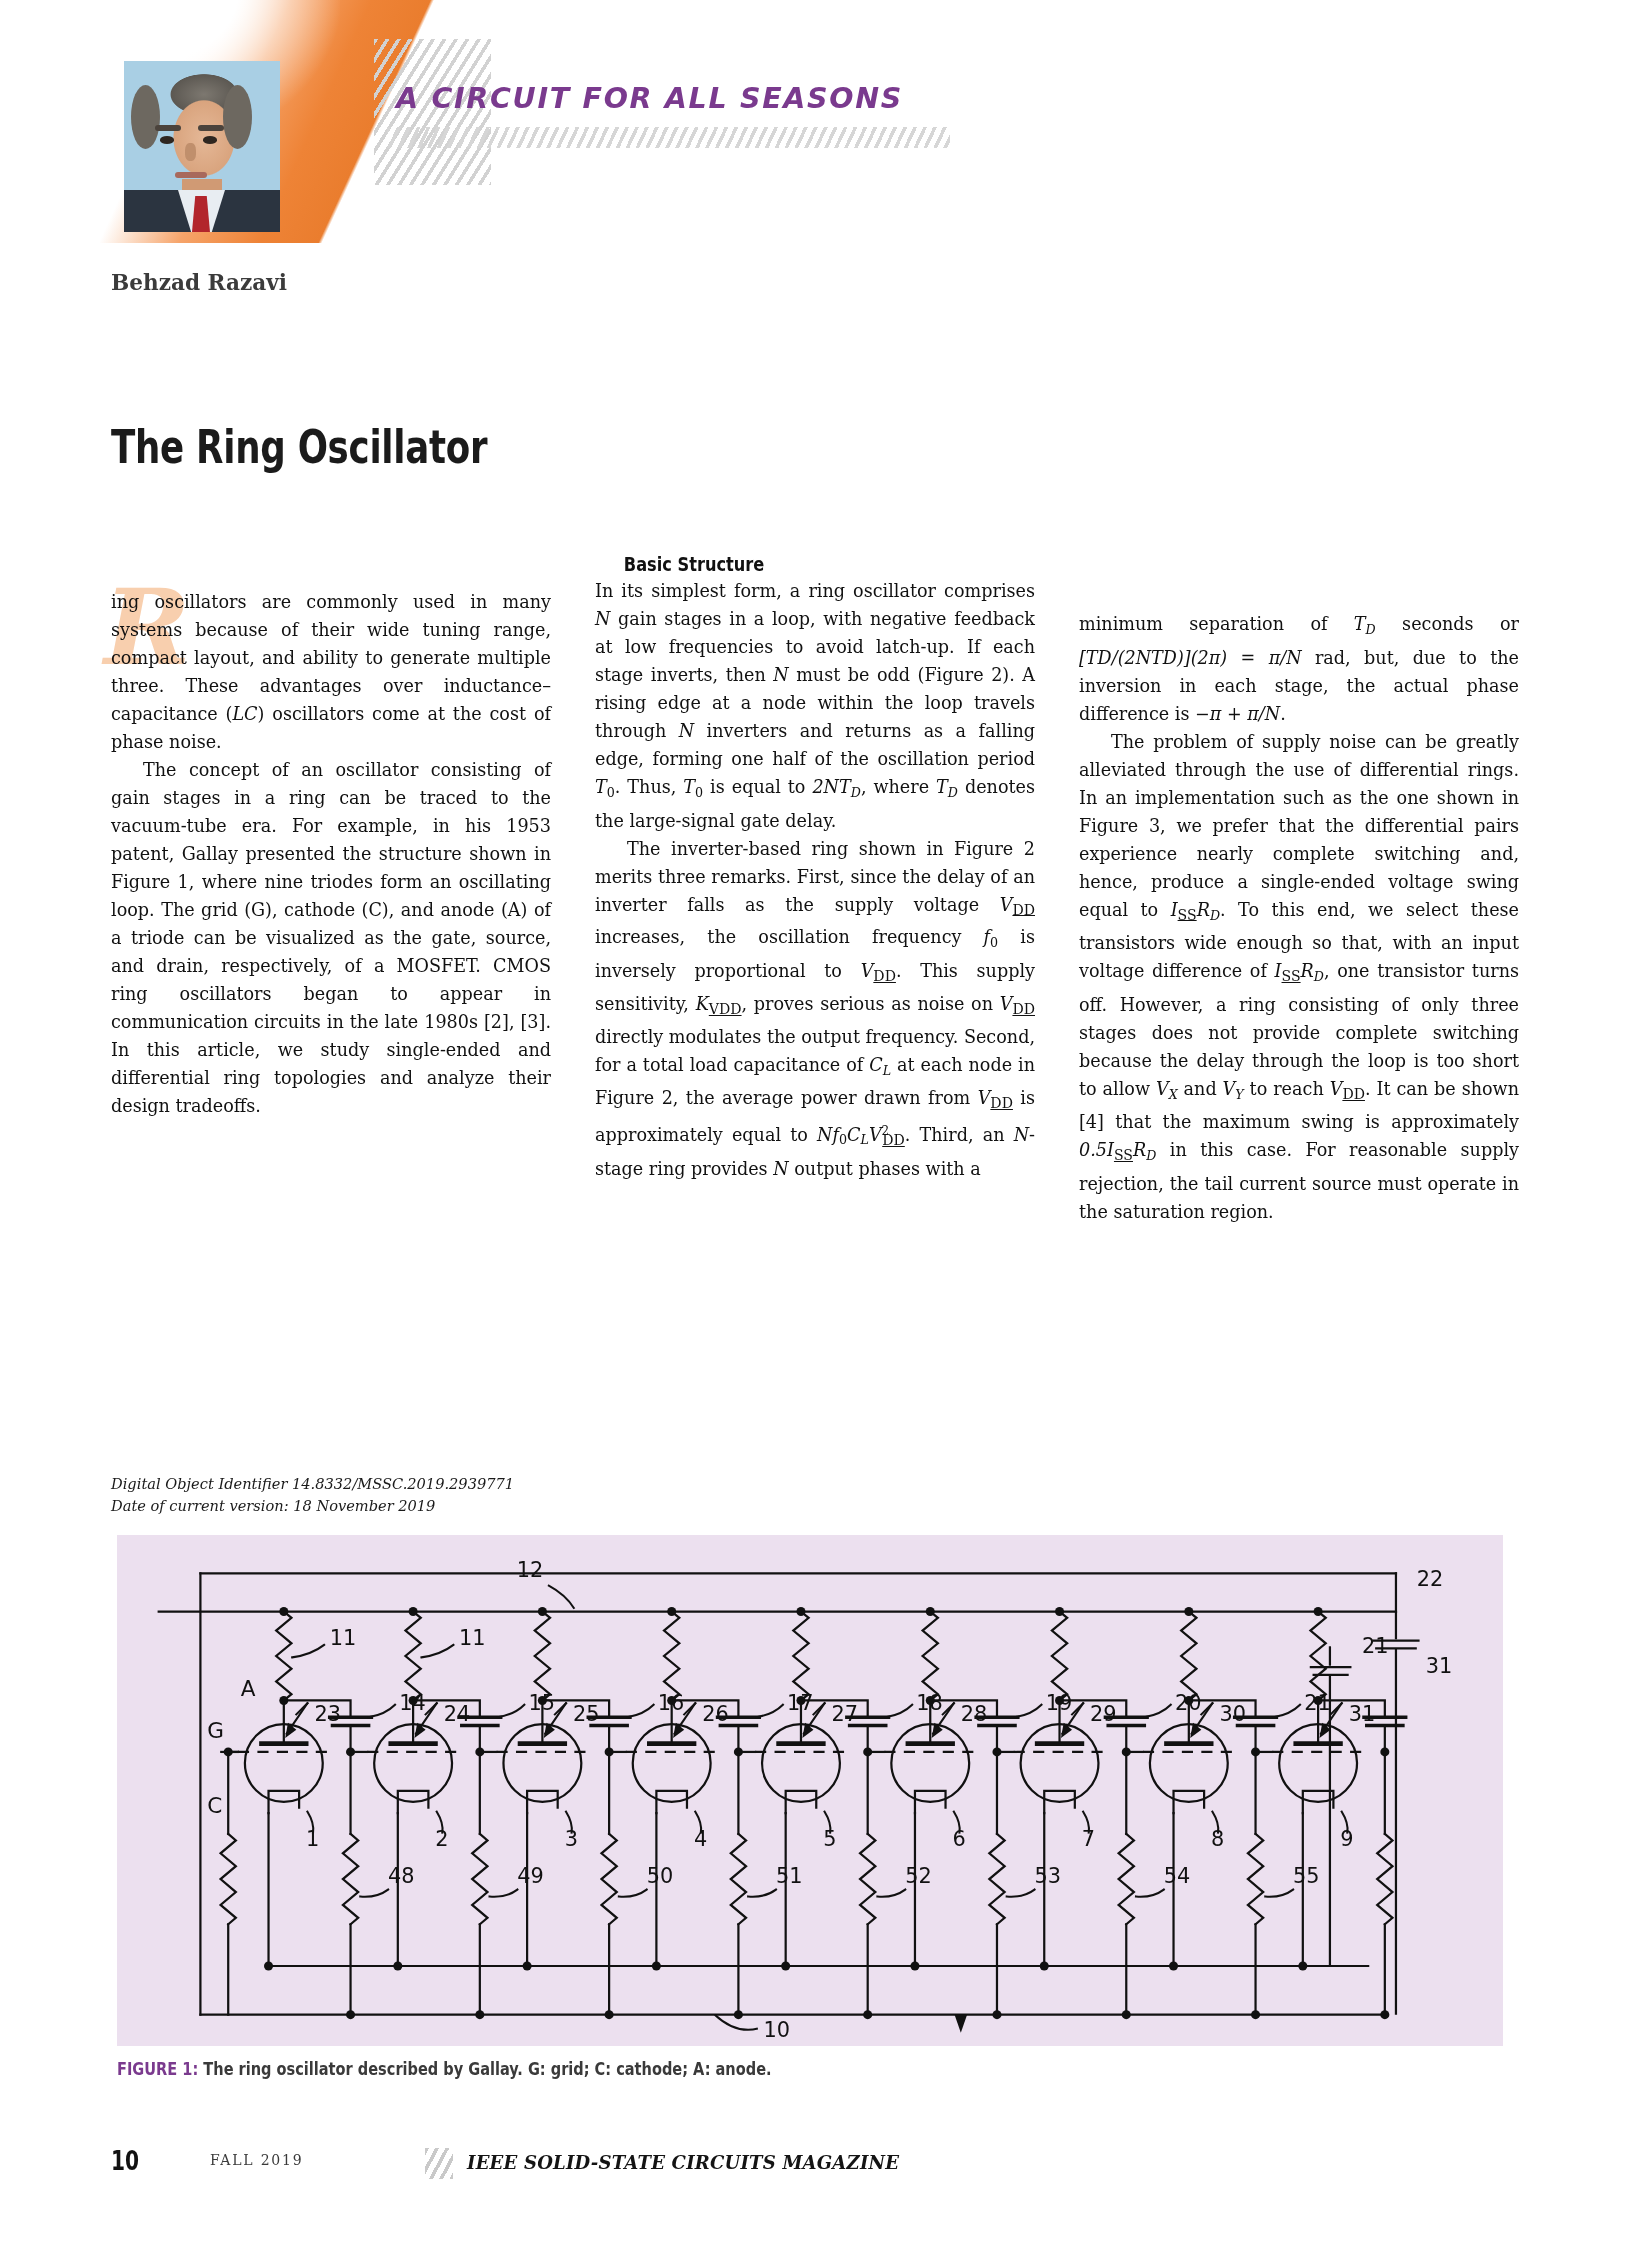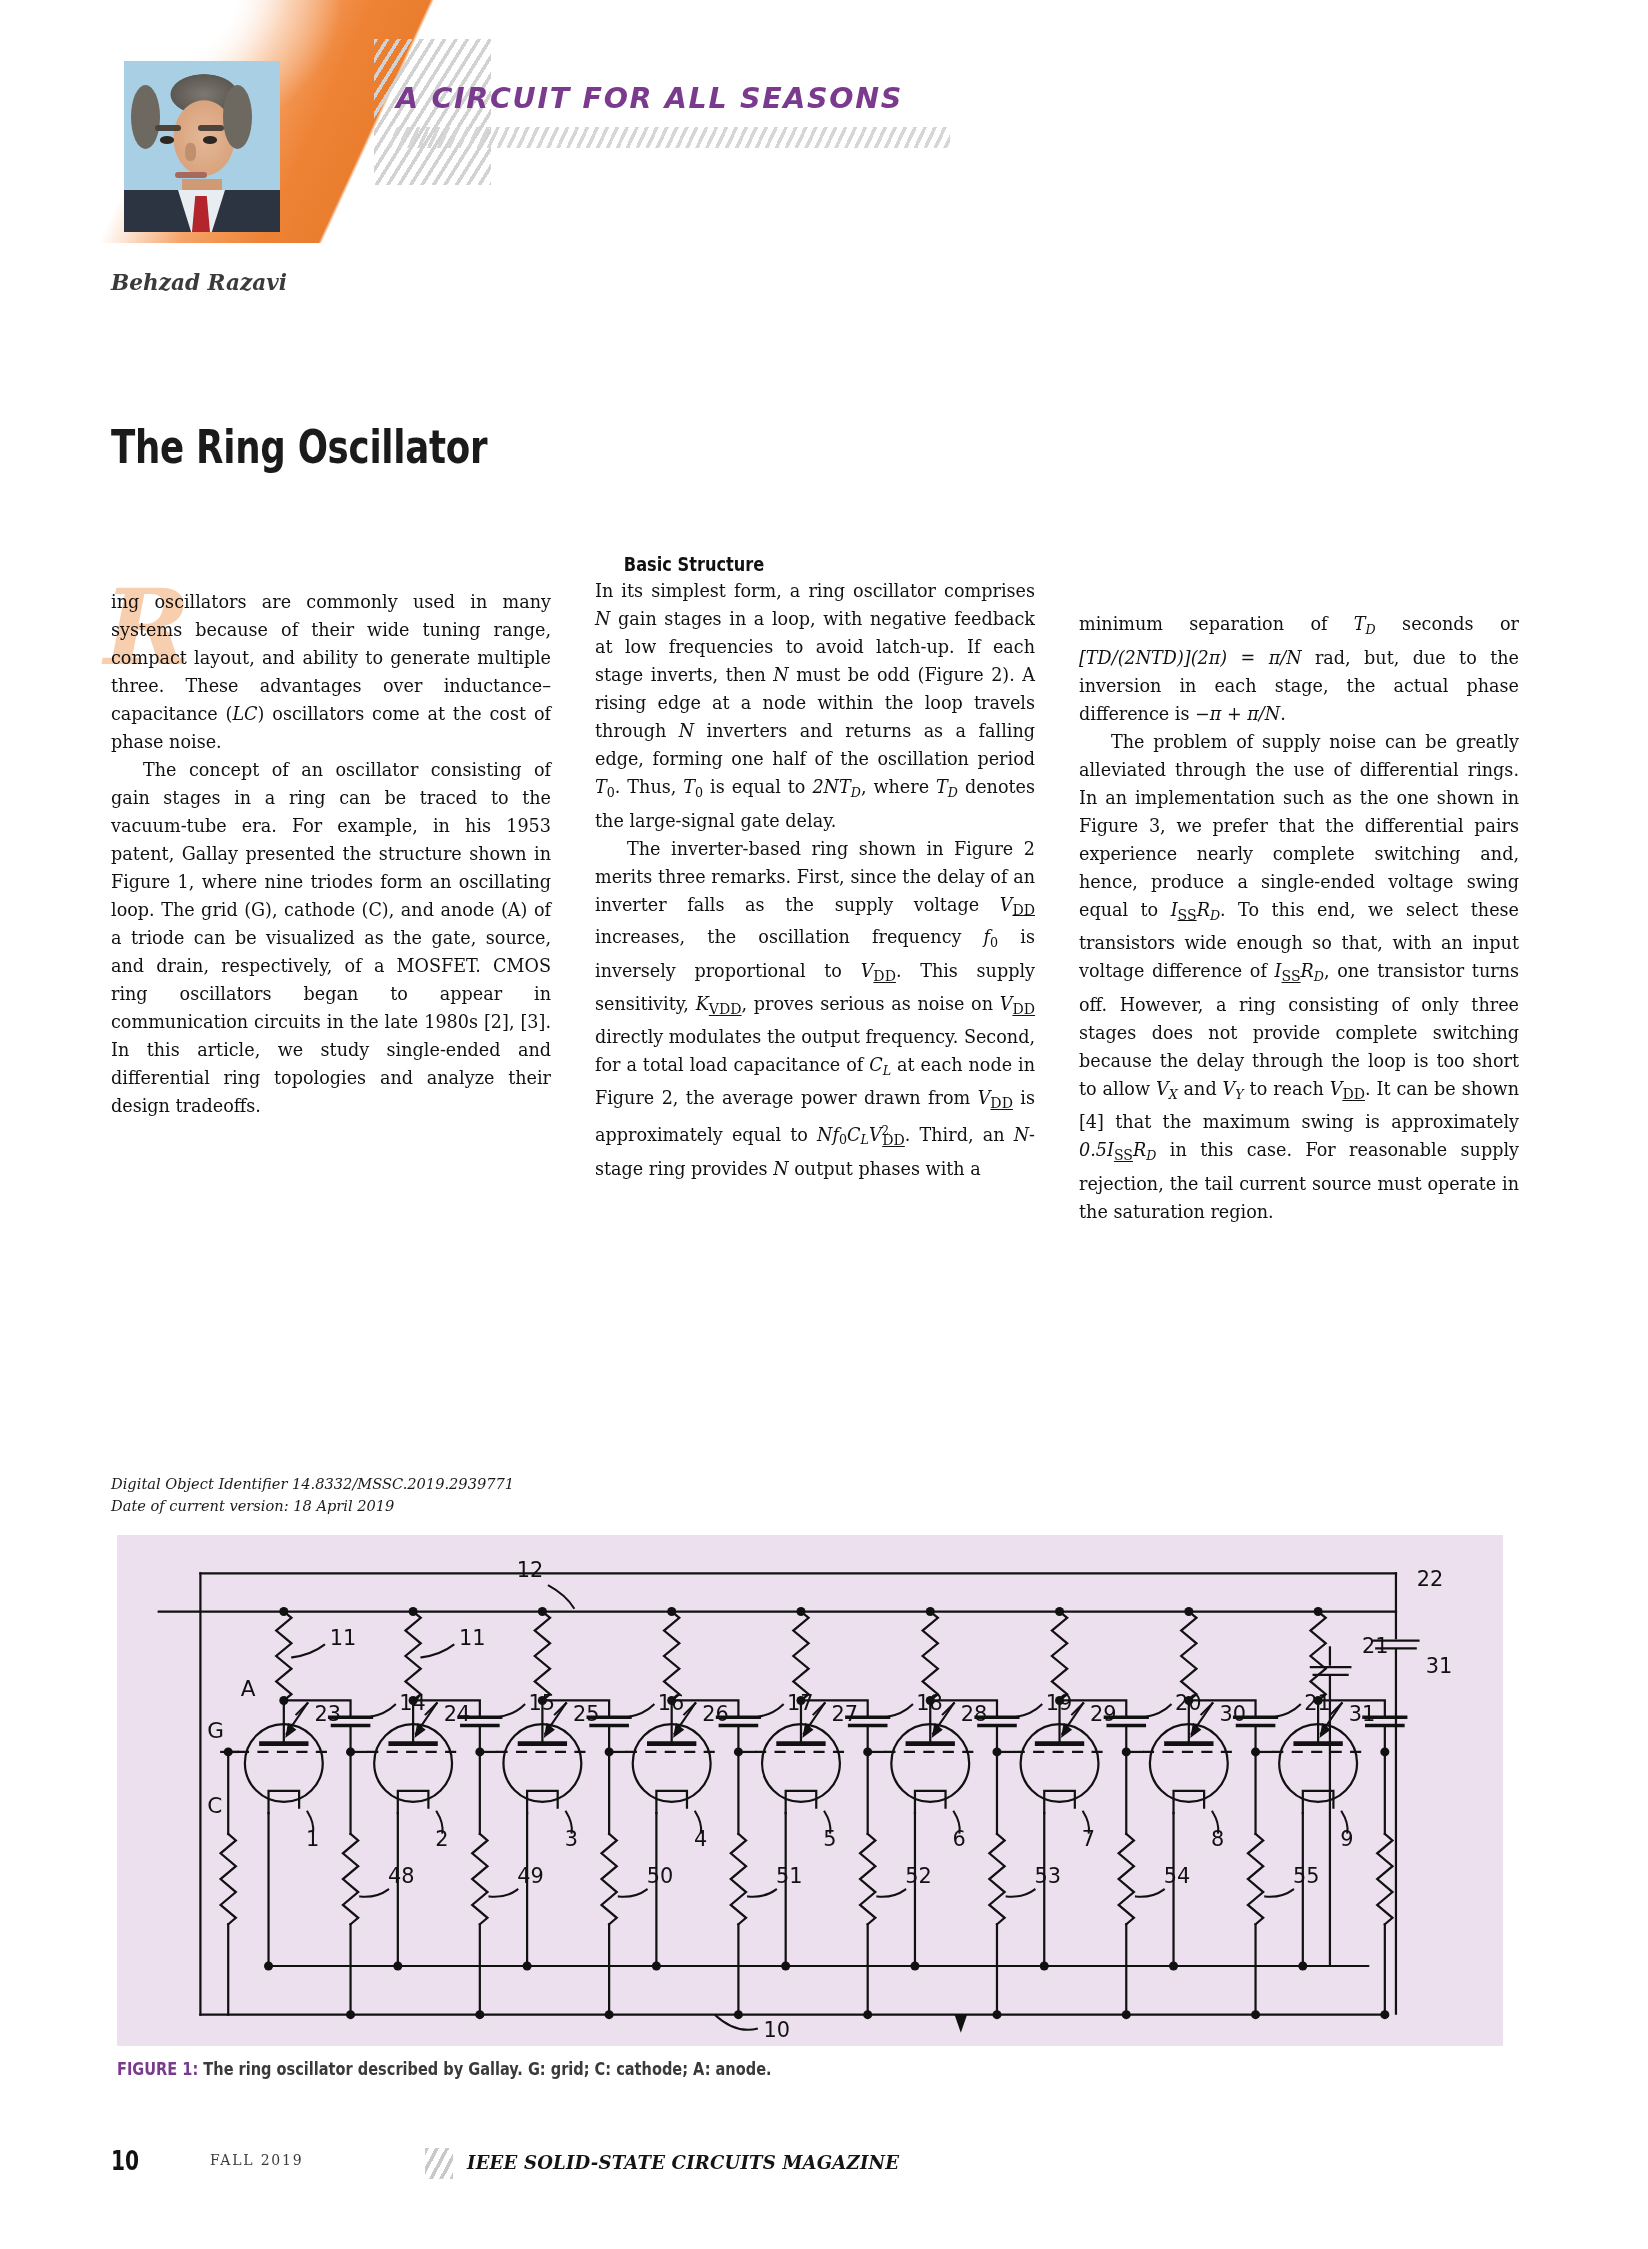--- a/index.html
+++ b/index.html
@@ -54,21 +54,21 @@
     font-family:"DejaVu Sans",sans-serif;
     font-style:italic;font-weight:bold;font-size:28.5px;letter-spacing:1.7px;
     color:#7a3a8e;white-space:nowrap;
   }
   .hdr-hatch-bar{
     position:absolute;left:387px;top:127px;width:563px;height:21px;
     background:repeating-linear-gradient(115deg,#d6d6d6 0px,#d6d6d6 3.5px,transparent 3.5px,transparent 9px);
   }
   .author{
     position:absolute;left:111px;top:270px;
-    font-family:"DejaVu Serif",serif;font-style:italic;font-weight:bold;
+    font-family:"DejaVu Serif",serif;font-weight:bold;
     font-size:21.6px;color:#3b3b3b;
   }
   .article-title{
     position:absolute;left:111px;top:389px;
     font-family:"DejaVu Sans Condensed","DejaVu Sans",sans-serif;
     font-weight:bold;font-size:46px;color:#1b1b1b;letter-spacing:-0.3px;
     transform:scaleX(0.86);transform-origin:left center;
   }
 
   
@@ -173,21 +173,21 @@
 <div class="author">Behzad Razavi</div>
 <h1 class="article-title">The Ring Oscillator</h1>
 
 <div class="dropcap">R</div>
 <div class="col col1">
   <p class="first txt"><span>ing oscillators are commonly used in many systems because of their wide tuning range, compact layout, and ability to generate multiple three. These advantages over inductance–capacitance (</span><i class="v">LC</i><span>) oscillators come at the cost of phase noise.</span></p>
   <p class="txt">The concept of an oscillator consisting of gain stages in a ring can be traced to the vacuum-tube era. For example, in his 1953 patent, Gallay presented the structure shown in Figure 1, where nine triodes form an oscillating loop. The grid (G), cathode (C), and anode (A) of a triode can be visualized as the gate, source, and drain, respectively, of a MOSFET. CMOS ring oscillators began to appear in communication circuits in the late 1980s [2], [3]. In this article, we study single-ended and differential ring topologies and analyze their design tradeoffs.</p>
 </div>
 <div class="doi">
   <div>Digital Object Identifier 14.8332/MSSC.2019.2939771</div>
-  <div>Date of current version: 18 April 2019</div>
+  <div>Date of current version: 18 November 2019</div>
 </div>
 
 <div class="col col2">
   <p class="sec-head">Basic Structure</p>
   <p class="first"><span>In its simplest form, a ring oscillator comprises </span><i class="v">N</i><span> gain stages in a loop, with negative feedback at low frequencies to avoid latch-up. If each stage inverts, then </span><i class="v">N</i><span> must be odd (Figure 2). A rising edge at a node within the loop travels through </span><i class="v">N</i><span> inverters and returns as a falling edge, forming one half of the oscillation period </span><i class="v">T</i><span class="sub">0</span><span>. Thus, </span><i class="v">T</i><span class="sub">0</span><span> is equal to </span><i class="v">2NT</i><span class="subi">D</span><span>, where </span><i class="v">T</i><span class="subi">D</span><span> denotes the large-signal gate delay.</span></p>
   <p><span>The inverter-based ring shown in Figure 2 merits three remarks. First, since the delay of an inverter falls as the supply voltage </span><i class="v">V</i><span class="sub scs">DD</span><span> increases, the oscillation frequency </span><i class="v">f</i><span class="sub">0</span><span> is inversely proportional to </span><i class="v">V</i><span class="sub scs">DD</span><span>. This supply sensitivity, </span><i class="v">K</i><span class="sub scs">VDD</span><span>, proves serious as noise on </span><i class="v">V</i><span class="sub scs">DD</span><span> directly modulates the output frequency. Second, for a total load capacitance of </span><i class="v">C</i><span class="subi">L</span><span> at each node in Figure 2, the average power drawn from </span><i class="v">V</i><span class="sub scs">DD</span><span> is approximately equal to </span><i class="v">Nf</i><span class="sub">0</span><i class="v">C</i><span class="subi">L</span><i class="v">V</i><span class="sup">2</span><span class="sub scs" style="margin-left:-7px">DD</span><span>. Third, an </span><i class="v">N</i><span>-stage ring provides </span><i class="v">N</i><span> output phases with a</span></p>
 </div>
 
 <div class="col col3">
   <p class="first"><span>minimum separation of </span><i class="v">T</i><span class="subi">D</span><span> seconds or </span><i class="v">[TD/(2NTD)](2π) = π/N</i><span> rad, but, due to the inversion in each stage, the actual phase difference is </span><i class="v">−π + π/N</i><span>.</span></p>

